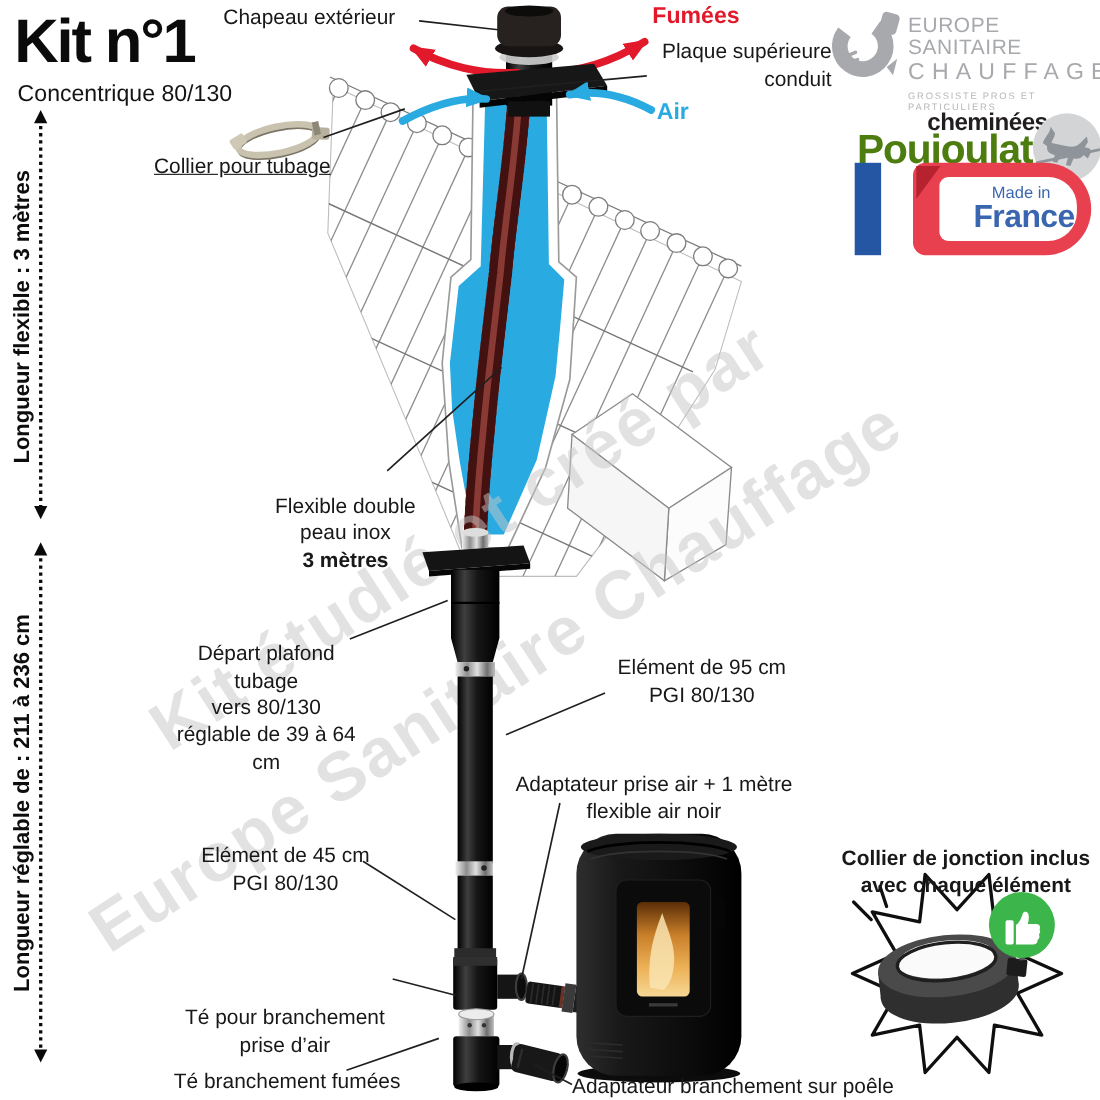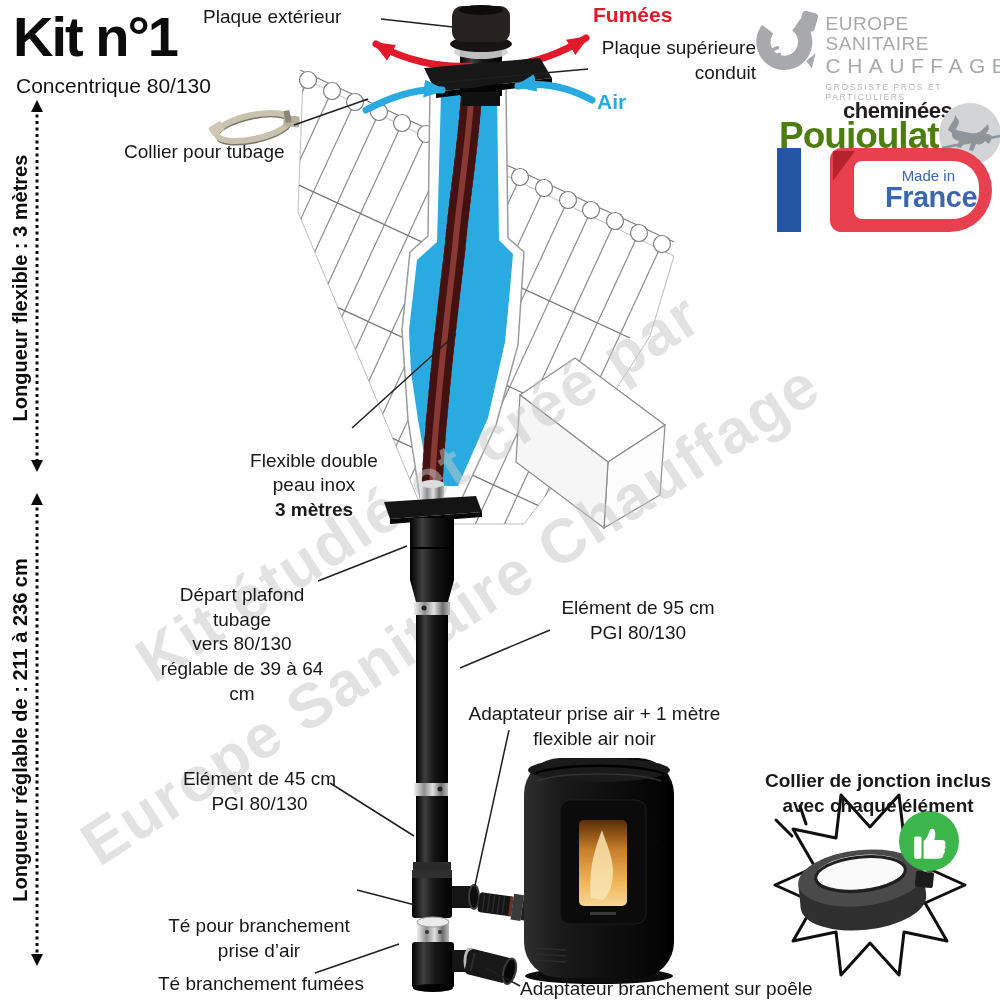--- a/index.html
+++ b/index.html
@@ -300,26 +300,26 @@
         <path d="M31,954 L43,954 L37,966 Z"></path>
     </g>
   </svg>
 
   <div class="title-main">Kit n°1</div>
   <div class="title-sub">Concentrique 80/130</div>
 
   <div class="vlabel" style="left:-159px;top:276px;width:360px;">Longueur flexible : 3 mètres</div>
   <div class="vlabel" style="left:-214px;top:718px;width:470px;">Longueur réglable de : 211 à 236 cm</div>
 
-  <div class="lbl nowrap" style="left:203px;top:5px;">Plaque extérieur</div>
+  <div class="lbl nowrap" style="left:203px;top:5px;">Chapeau extérieur</div>
   <div class="lbl nowrap bold red" style="left:593px;top:1px;font-size:21px;">Fumées</div>
   <div class="lbl center" style="left:588px;top:36px;width:168px;text-align:right;">Plaque supérieure
 conduit</div>
   <div class="lbl nowrap bold blue" style="left:597px;top:88px;font-size:21px;">Air</div>
-  <div class="lbl nowrap" style="left:124px;top:140px;">Collier pour tubage</div>
+  <div class="lbl nowrap" style="left:140px;top:140px;text-decoration:underline;">Collier pour tubage</div>
 
   <div class="lbl center" style="left:250px;top:424px;width:128px;">
     <span>Flexible double
 peau inox</span>
     <span class="bold" style="display:block;">3 mètres</span>
   </div>
 
   <div class="lbl center" style="left:148px;top:583px;width:188px;">Départ plafond tubage
 vers 80/130
 réglable de 39 à 64 cm</div>

